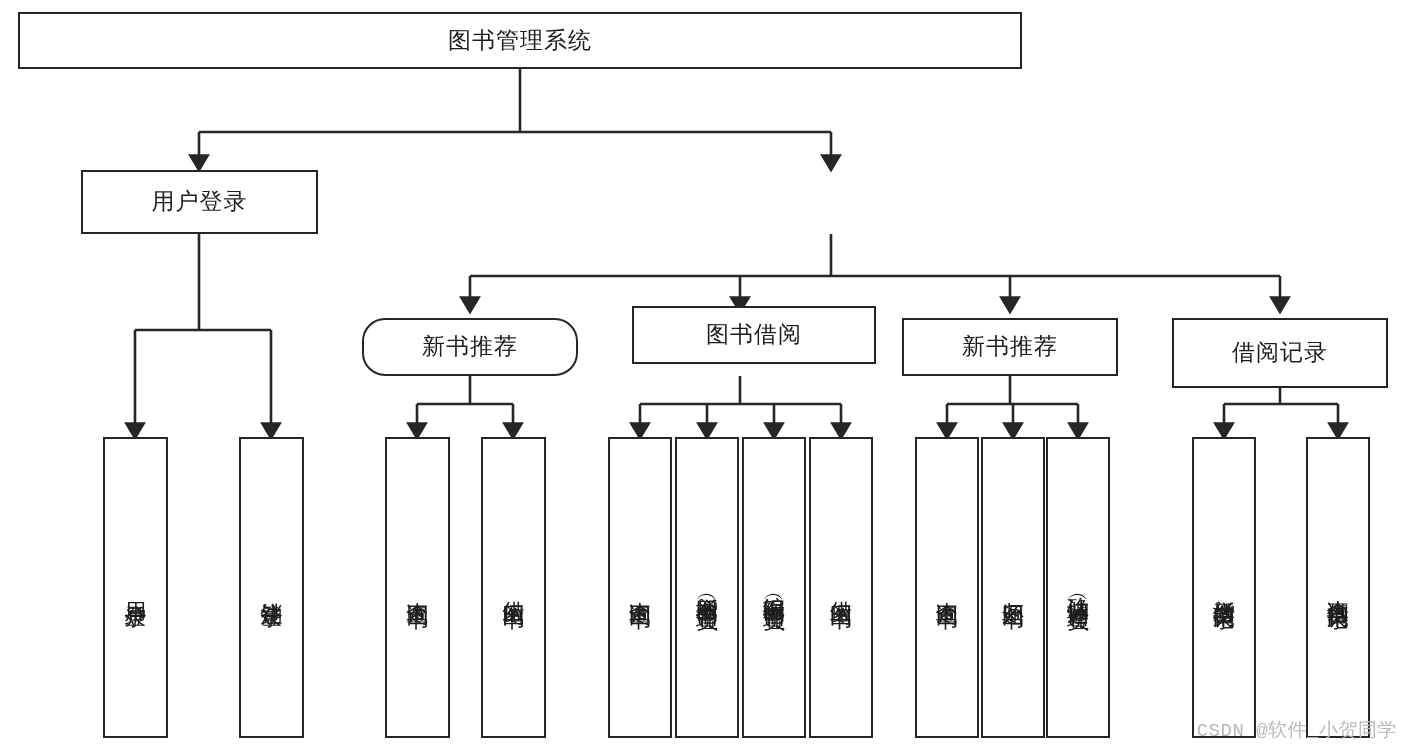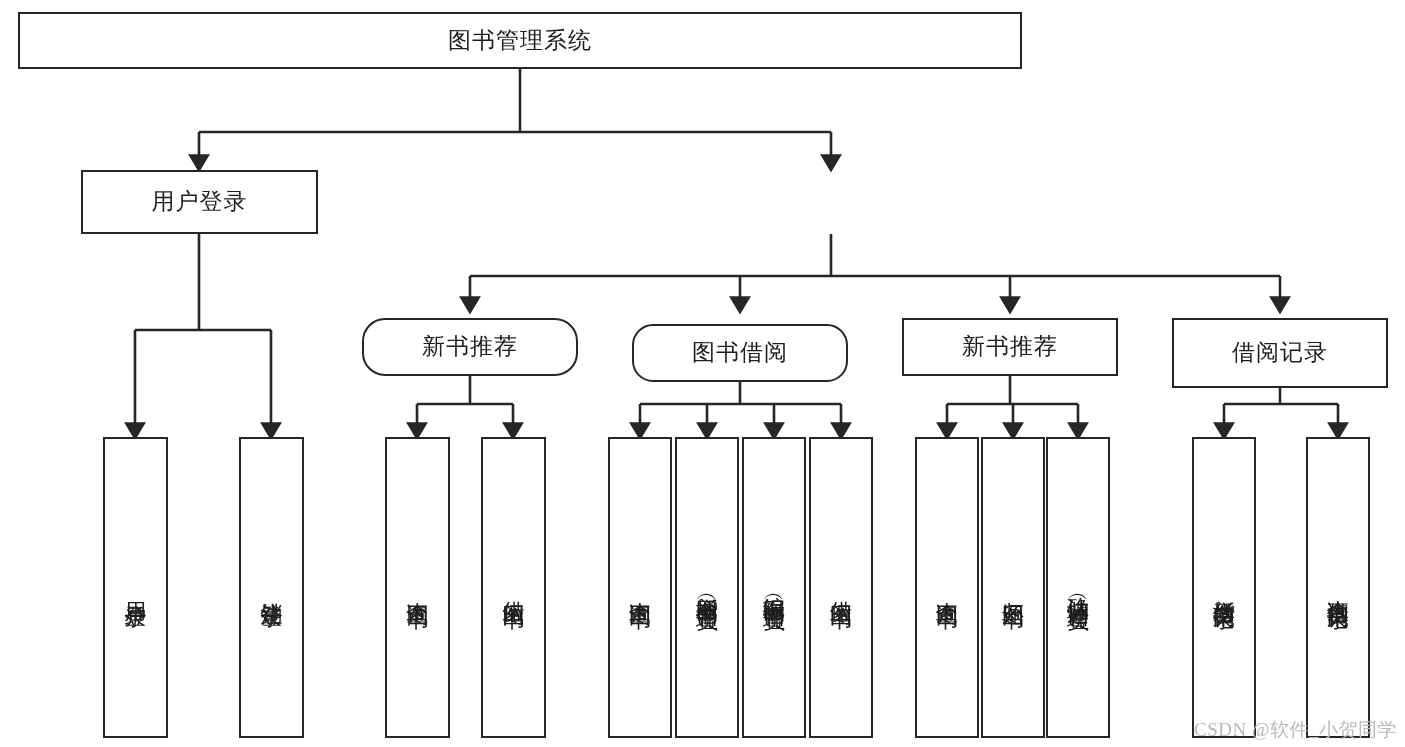--- a/index.html
+++ b/index.html
@@ -57,21 +57,21 @@
     display: inline-block;
   }
   .watermark {
     position: absolute;
     right: 8px;
     bottom: 4px;
     font-size: 19px;
     color: #b9b9b9;
     letter-spacing: 0.5px;
     white-space: nowrap;
-    font-family: Liberation Serif, serif;
+    font-family: Liberation Mono, monospace;
   }
 </style>
 </head>
 <body>
 
 <div id="canvas">
 
   <svg class="edges" viewBox="0 0 1405 747">
     <defs>
       <marker id="arrow" markerWidth="9" markerHeight="9" refX="2.2" refY="4.2" orient="auto" markerUnits="strokeWidth">
@@ -126,21 +126,21 @@
     <span>图书管理系统</span>
   </div>
 
   <div class="node horiz" style="left:81px; top:170px; width:237px; height:64px;">
     <span>用户登录</span>
   </div>
 
   <div class="node horiz" style="left:362px; top:318px; width:216px; height:58px;border-radius:23px;">
     <span>新书推荐</span>
   </div>
-  <div class="node horiz" style="left:632px; top:324px; width:216px; height:58px;border-radius:21px;">
+  <div class="node horiz" style="left:632px; top:306px; width:244px; height:58px;">
     <span>图书借阅</span>
   </div>
   <div class="node horiz" style="left:902px; top:318px; width:216px; height:58px;">
     <span>新书推荐</span>
   </div>
   <div class="node horiz" style="left:1172px; top:318px; width:216px; height:70px;">
     <span>借阅记录</span>
   </div>
 
   <div class="node vert" style="left:103px; top:437px; width:65px; height:301px;">

